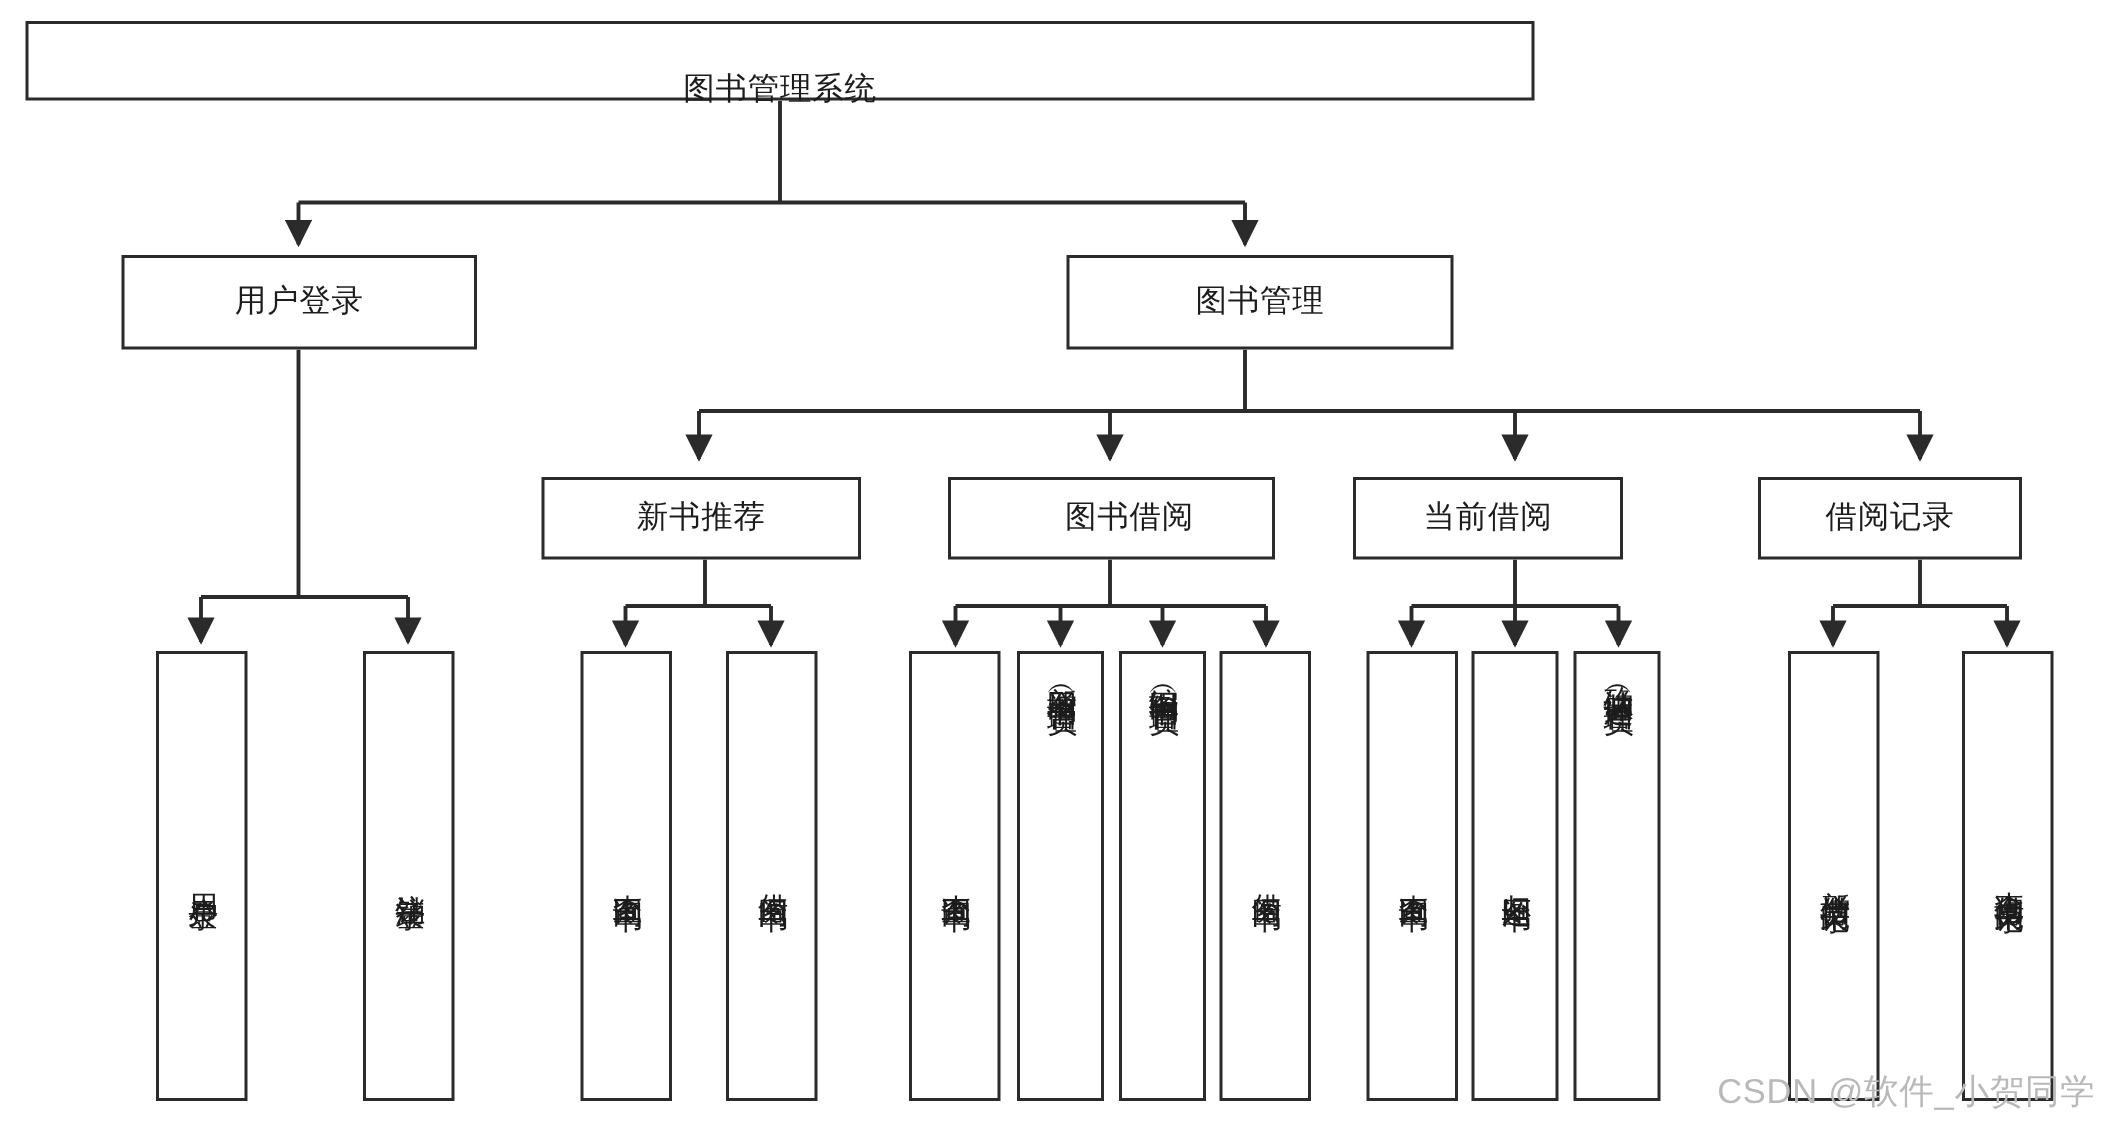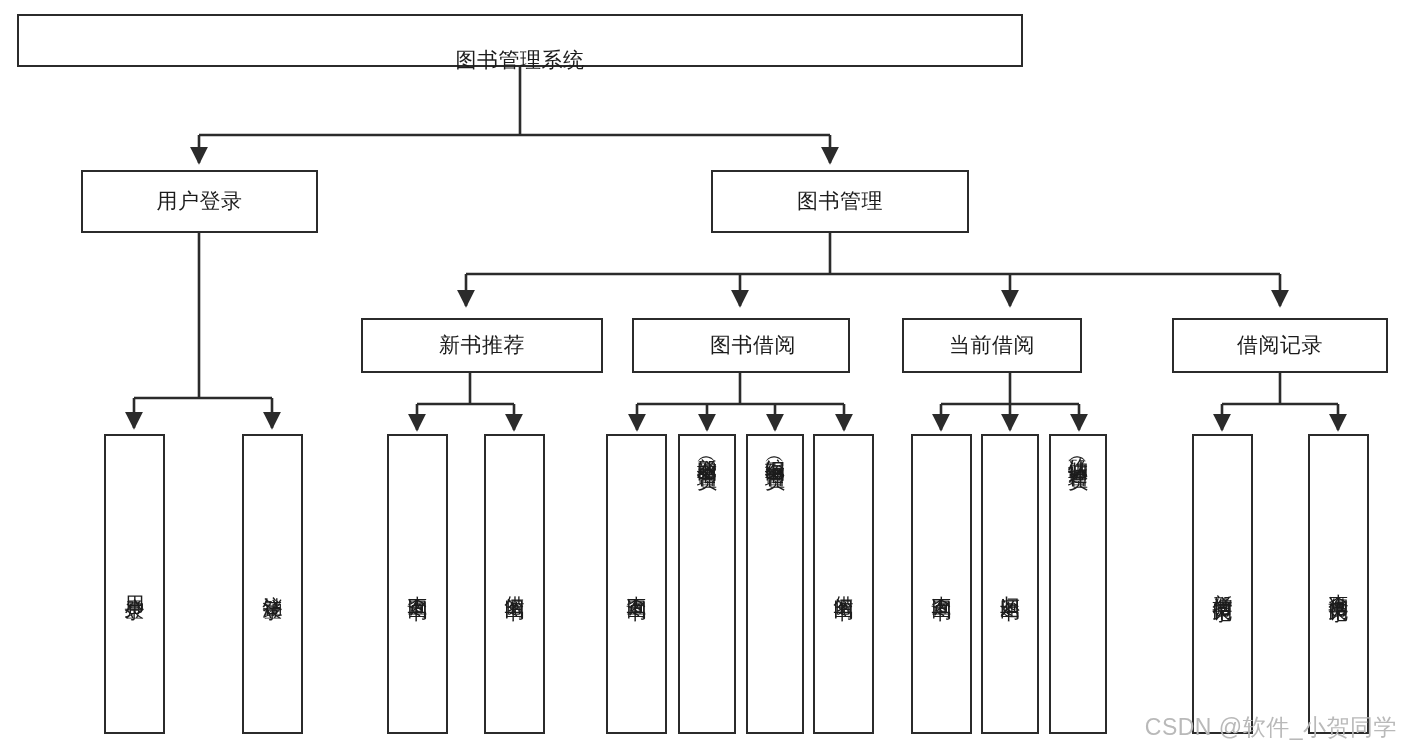--- a/index.html
+++ b/index.html
@@ -138,30 +138,30 @@
     <span class="label">图书管理系统</span>
   </div>
 
   <div class="node horiz" style="left:81px; top:170px; width:237px; height:63px;">
     <span class="label">用户登录</span>
   </div>
   <div class="node horiz" style="left:711px; top:170px; width:258px; height:63px;">
     <span class="label">图书管理</span>
   </div>
 
-  <div class="node horiz" style="left:361px; top:318px; width:242px; height:55px;">
+  <div class="node horiz" style="left:361px; top:318px; width:213px; height:55px;">
     <span class="label">新书推荐</span>
   </div>
   <div class="node horiz" style="left:632px; top:318px; width:218px; height:55px;padding-left:24px;">
     <span class="label">图书借阅</span>
   </div>
   <div class="node horiz" style="left:902px; top:318px; width:180px; height:55px;">
     <span class="label">当前借阅</span>
   </div>
-  <div class="node horiz" style="left:1172px; top:318px; width:216px; height:55px;">
+  <div class="node horiz" style="left:1172px; top:318px; width:176px; height:55px;">
     <span class="label">借阅记录</span>
   </div>
 
   <div class="node vert pad-mid" style="left:104px; top:434px; width:61px; height:300px;">
     <span class="label">用户登录</span>
   </div>
   <div class="node vert pad-mid" style="left:242px; top:434px; width:61px; height:300px;">
     <span class="label">注销登录</span>
   </div>
 

